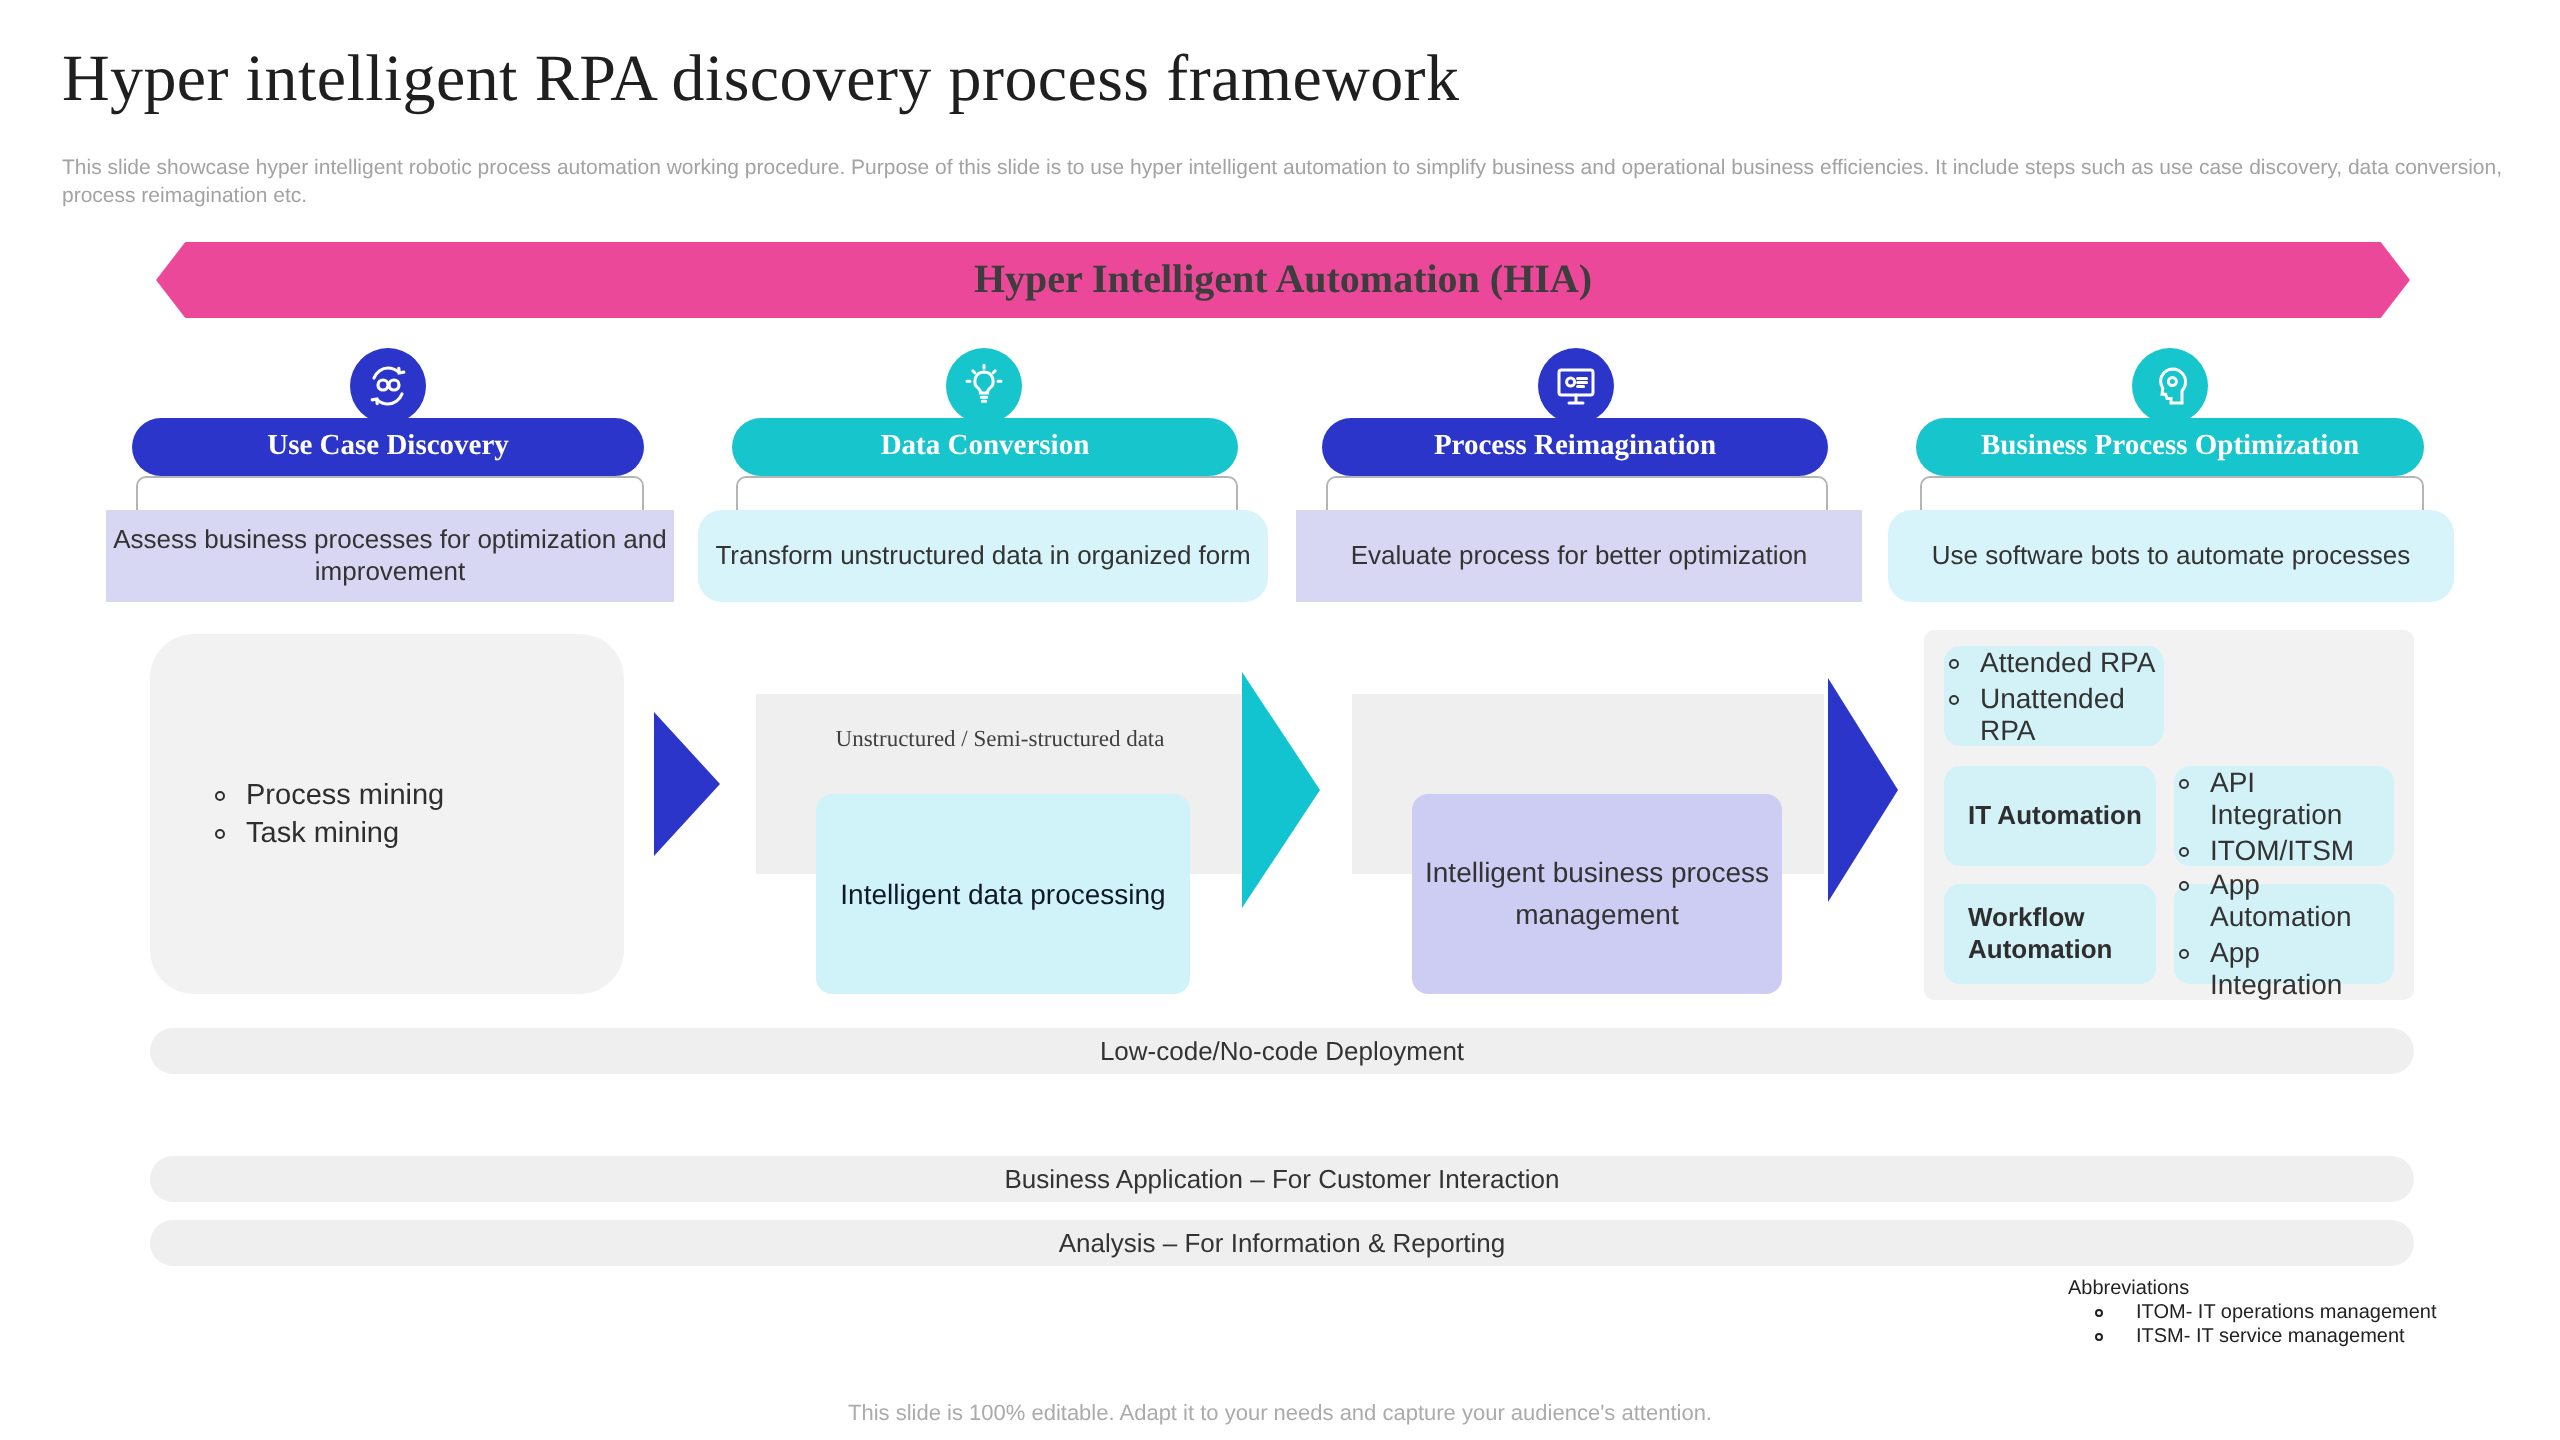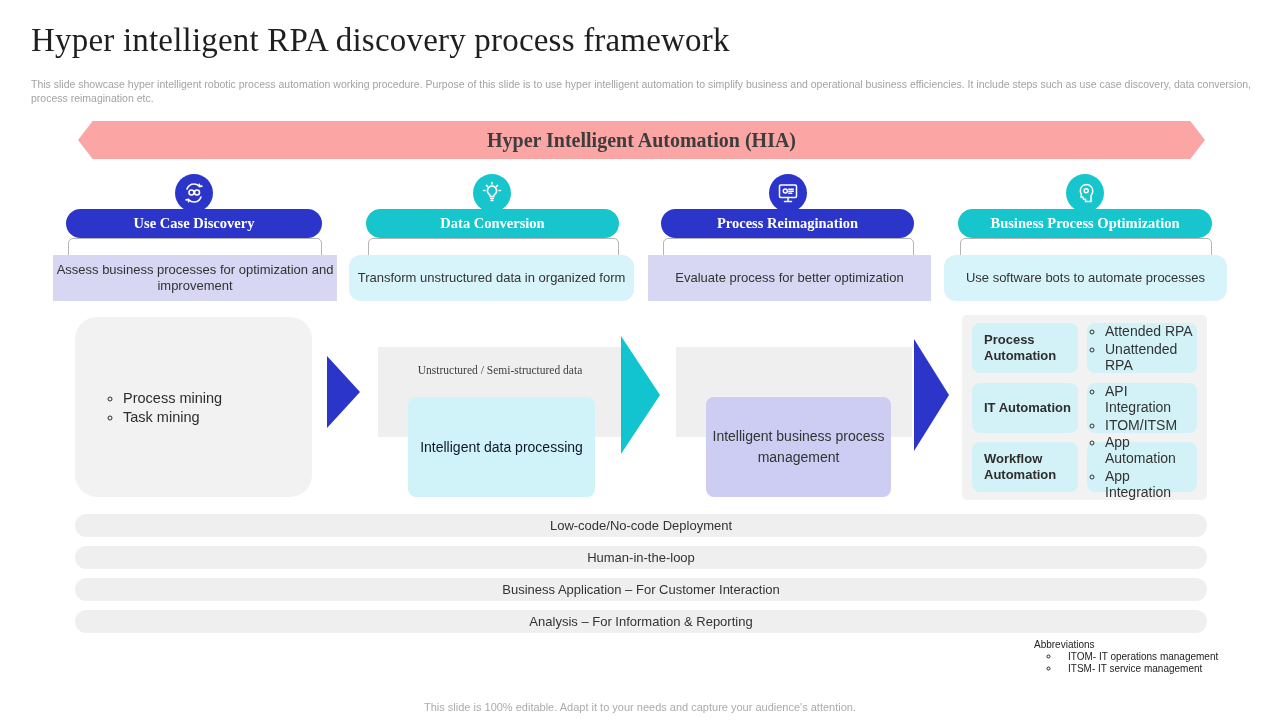--- a/index.html
+++ b/index.html
@@ -6,21 +6,21 @@
   .slide{position:relative;width:1280px;height:720px;background:#ffffff;overflow:hidden;
          font-family:"Liberation Sans",sans-serif;}
 
   
   .title{position:absolute;left:31px;top:22px;font-family:"Liberation Serif",serif;
          font-size:33px;color:#1f1f1f;font-weight:400;letter-spacing:.2px;}
   .subtitle{position:absolute;left:31px;top:78px;width:1222px;font-size:10.5px;
             line-height:13.5px;color:#a3a3a3;}
 
   
-  .hia-banner{position:absolute;left:78px;top:121px;width:1127px;height:38px;background:#fca5a5;
+  .hia-banner{position:absolute;left:78px;top:121px;width:1127px;height:38px;background:#ec4899;
               clip-path:polygon(1.3% 0,98.7% 0,100% 50%,98.7% 100%,1.3% 100%,0 50%);
               display:flex;align-items:center;justify-content:center;}
   .hia-banner span{font-family:"Liberation Serif",serif;font-weight:700;font-size:20px;color:#3d3d3d;}
 
   
   .step-circle{position:absolute;top:174px;width:38px;height:38px;border-radius:50%;
                display:flex;align-items:center;justify-content:center;box-shadow:0 0 0 3px #fff;}
   .step-circle svg{width:24px;height:24px;}
   .blue-bg{background:#2b35c9;}
   .teal-bg{background:#17c5cd;}
@@ -183,21 +183,20 @@
 
   <div class="arrow arrow-teal"></div>
 
   <div class="gray-box-2"></div>
   <div class="ibpm-box">Intelligent  business process management</div>
 
   <div class="arrow arrow-blue-2"></div>
 
   <div class="auto-panel">
     <div class="auto-row">
-      <div class="auto-label">Process Automation</div>
       <div class="auto-items">
         <ul>
           <li>Attended RPA</li>
           <li>Unattended RPA</li>
         </ul>
       </div>
     </div>
     <div class="auto-row">
       <div class="auto-label">IT Automation</div>
       <div class="auto-items">
@@ -212,21 +211,20 @@
       <div class="auto-items">
         <ul>
           <li>App Automation</li>
           <li>App Integration</li>
         </ul>
       </div>
     </div>
   </div>
 
   <div class="bar bar-1">Low-code/No-code Deployment</div>
-  <div class="bar bar-2">Human-in-the-loop</div>
   <div class="bar bar-4">Analysis – For Information &amp; Reporting</div>
   <div class="bar bar-3">Business Application – For Customer Interaction</div>
 
   <div class="abbrev">
     <p class="abbrev-title">Abbreviations</p>
     <ul>
       <li>ITOM- IT operations management</li>
       <li>ITSM- IT service management</li>
     </ul>
   </div>

